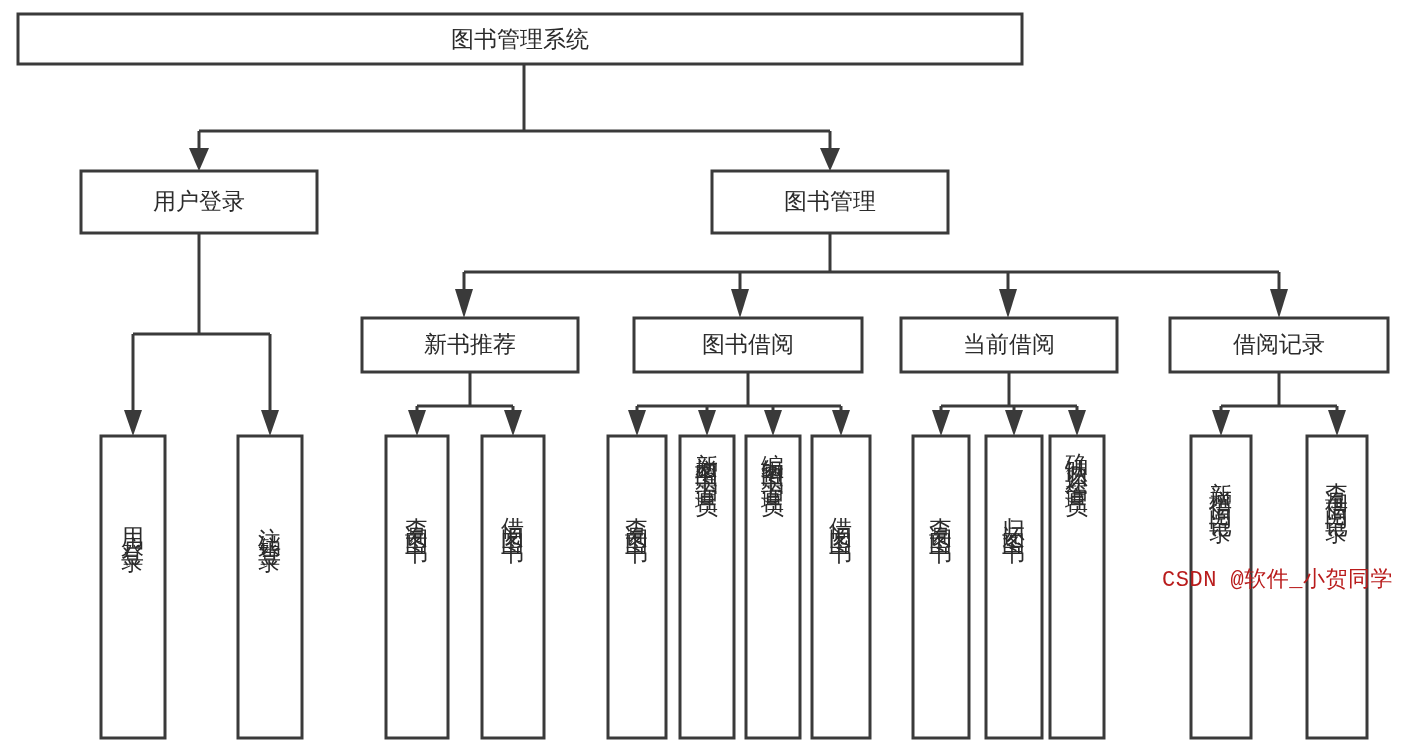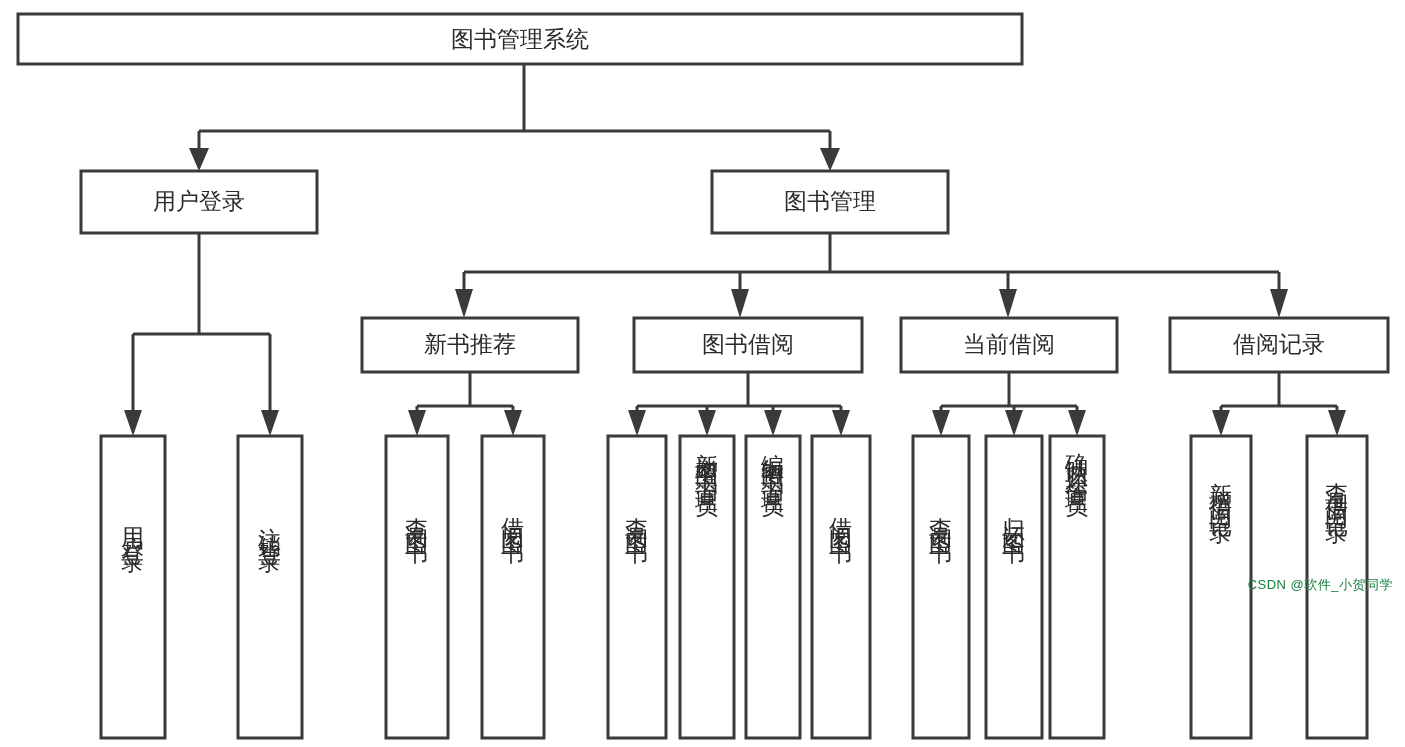--- a/index.html
+++ b/index.html
@@ -52,23 +52,23 @@
   .node-label-v {
     font-family: "Liberation Sans", "DejaVu Sans", sans-serif;
     font-size: 23px;
     fill: #2b2b2b;
     text-anchor: middle;
   }
   .watermark {
     position: absolute;
     right: 12px;
     bottom: 6px;
-    font-family: Liberation Sans, sans-serif;
-    font-size: 13px;
-    color: #15803d;
+    font-family: Liberation Mono, monospace;
+    font-size: 22px;
+    color: #b91c1c;
     letter-spacing: 0.5px;
     white-space: nowrap;
     user-select: none;
   }
 </style>
 </head>
 <body>
 
 <div id="diagram-root">
 

